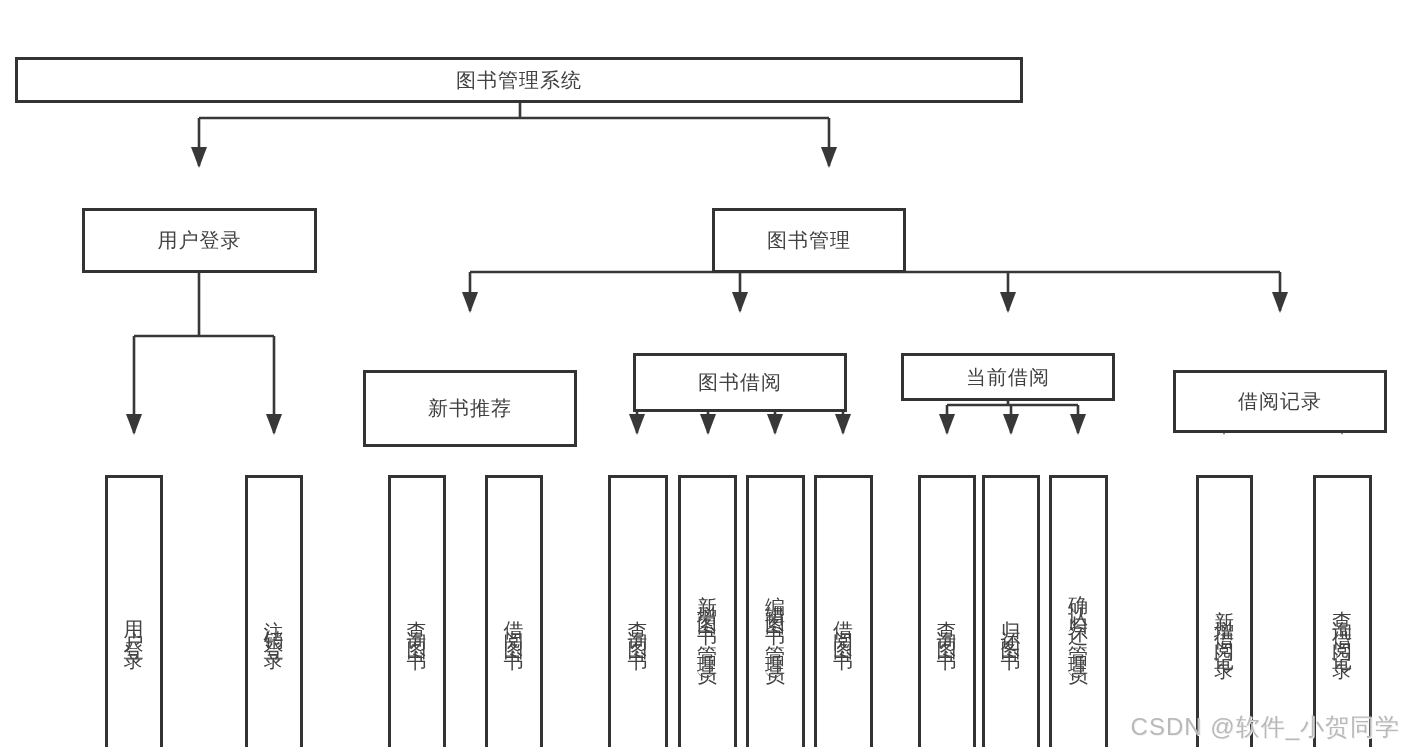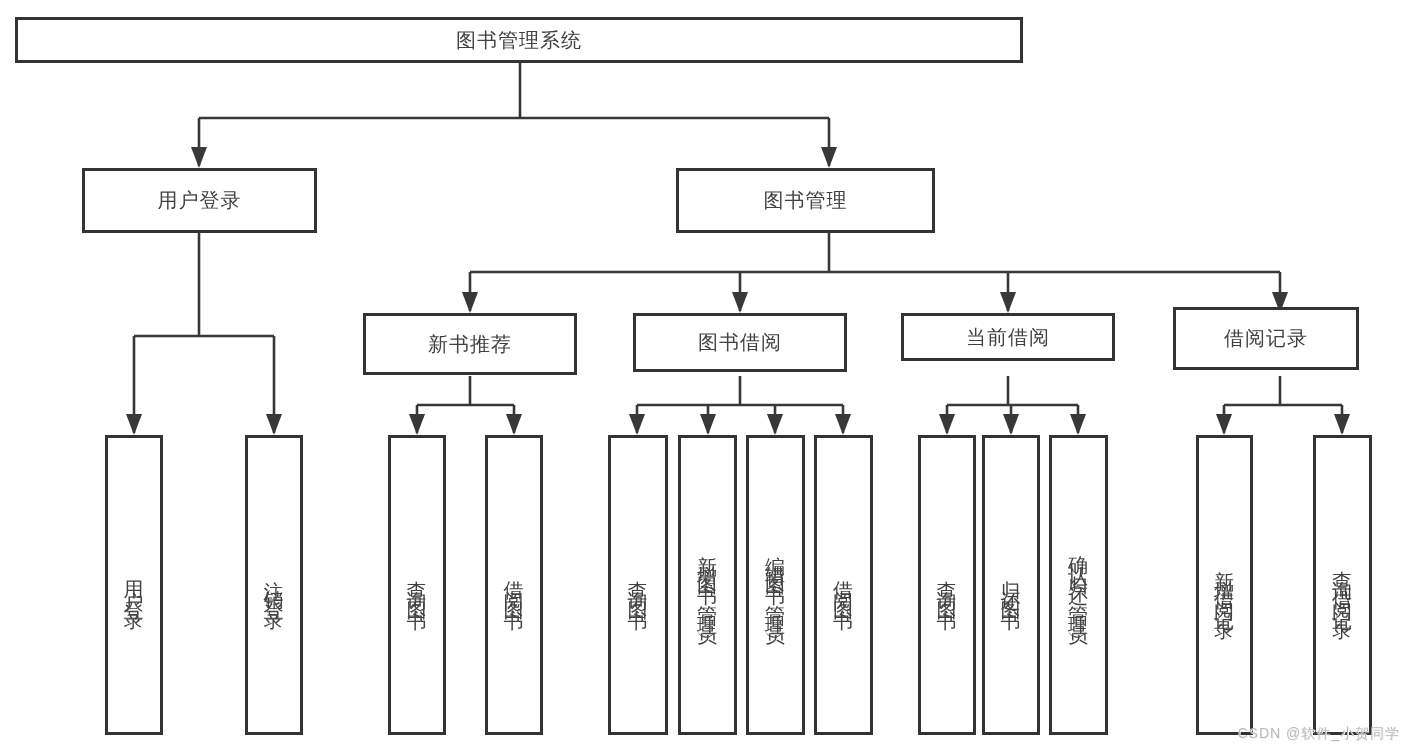--- a/index.html
+++ b/index.html
@@ -4,30 +4,30 @@
 <style>
   html,body{margin:0;padding:0;background:#ffffff;}
   .canvas{
     position:relative;width:1405px;height:747px;background:#ffffff;overflow:hidden;
     font-family:"Liberation Sans",sans-serif;color:#414141;
   }
   .connectors{position:absolute;left:0;top:0;z-index:1;}
   .node{
     position:absolute;box-sizing:border-box;background:#ffffff;
     border:3px solid #333333;z-index:2;
-    display:flex;align-items:center;justify-content:center;
+    display:flex;align-items:center;justify-content:center;margin-top:40px;
   }
   .hlabel{font-size:20px;letter-spacing:1px;white-space:nowrap;}
   .vlabel{
     writing-mode:vertical-rl;text-orientation:mixed;
     font-size:20px;letter-spacing:10px;line-height:1;white-space:nowrap;
   }
   .watermark{
     position:absolute;right:5px;bottom:4px;z-index:3;
-    font-size:14px;color:#b9b9b9;letter-spacing:1px;white-space:nowrap;
+    font-size:24px;color:#b9b9b9;letter-spacing:1px;white-space:nowrap;
     text-shadow:1px 1px 0 #f2f2f2;
     margin-top:10px;
   }
 </style>
 </head>
 <body>
 
 <div class="canvas">
 
   <svg class="connectors" width="1405" height="747" viewBox="0 0 1405 747">
@@ -70,34 +70,34 @@
     </g>
   </svg>
 
   <div class="node" style="left:15px;top:17px;width:1008px;height:46px">
     <span class="hlabel">图书管理系统</span>
   </div>
 
   <div class="node" style="left:82px;top:168px;width:235px;height:65px">
     <span class="hlabel">用户登录</span>
   </div>
-  <div class="node" style="left:676px;top:168px;width:259px;height:65px">
+  <div class="node" style="left:712px;top:168px;width:194px;height:65px">
     <span class="hlabel">图书管理</span>
   </div>
 
-  <div class="node" style="left:363px;top:313px;width:214px;height:62px">
+  <div class="node" style="left:363px;top:330px;width:214px;height:77px">
     <span class="hlabel">新书推荐</span>
   </div>
   <div class="node" style="left:633px;top:313px;width:214px;height:59px">
     <span class="hlabel">图书借阅</span>
   </div>
   <div class="node" style="left:901px;top:313px;width:214px;height:48px">
     <span class="hlabel">当前借阅</span>
   </div>
-  <div class="node" style="left:1173px;top:307px;width:186px;height:63px">
+  <div class="node" style="left:1173px;top:330px;width:214px;height:63px">
     <span class="hlabel">借阅记录</span>
   </div>
 
   <div class="node" style="left:105px;top:435px;width:58px;height:300px">
     <span class="vlabel">用户登录</span>
   </div>
   <div class="node" style="left:245px;top:435px;width:58px;height:300px">
     <span class="vlabel">注销登录</span>
   </div>
 

